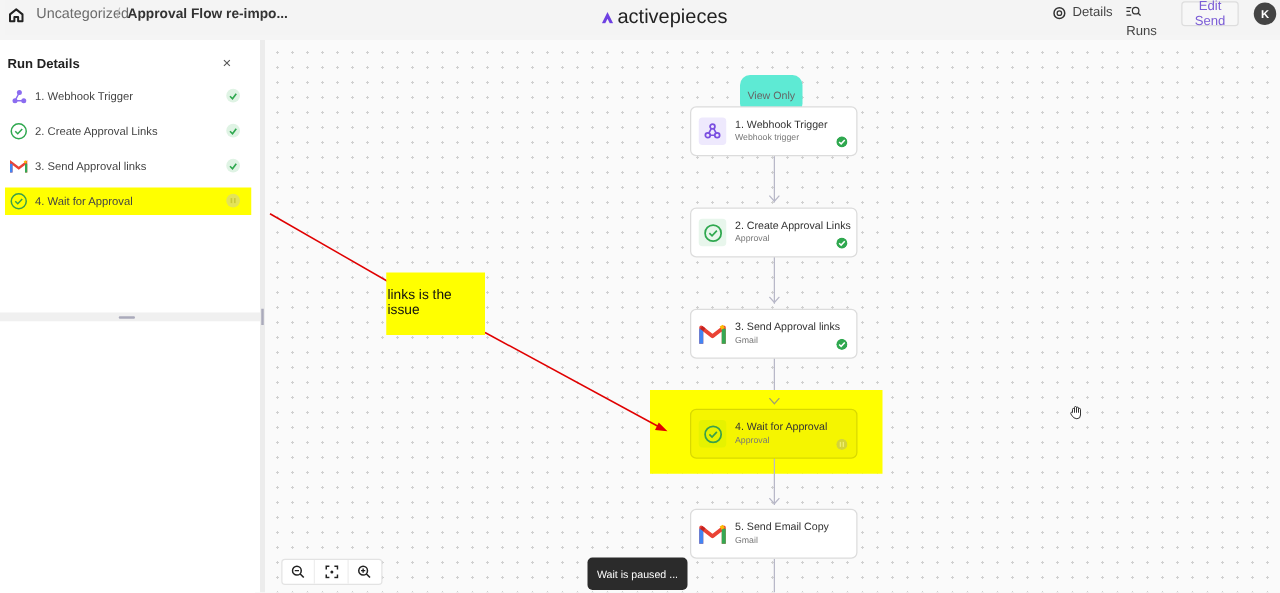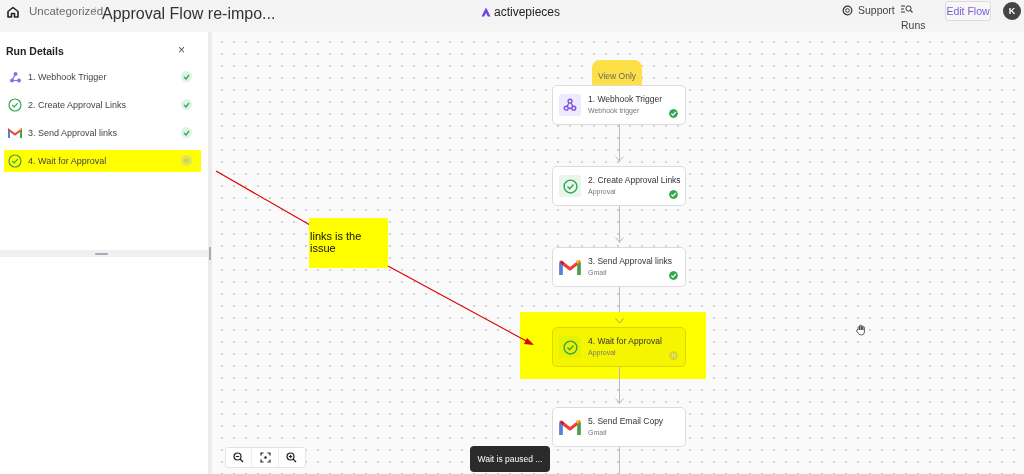--- a/index.html
+++ b/index.html
@@ -4,24 +4,24 @@
 <style>
   * { box-sizing: border-box; margin: 0; padding: 0; }
   html, body { width: 1024px; height: 474px; overflow: hidden; }
   body { font-family: "Liberation Sans", sans-serif; background: #f5f5f5; position: relative; color: #333; }
 
   
   .topbar { position: absolute; left: 4px; top: 0; width: 1024px; height: 28px; background: #f4f4f4; display: flex; align-items: center; }
   .home-icon { position: absolute; left: 2px; top: 5px; width: 14px; height: 14px; }
   .crumb-cat { position: absolute; left: 25px; top: 5px; font-size: 11.5px; color: #6b6b6b; }
   .crumb-sep { position: absolute; left: 89px; top: 5px; font-size: 11.5px; color: #bbb; }
-  .crumb-title { position: absolute; left: 98px; top: 5px; font-size: 16px; color: #333; font-weight: normal; }
+  .crumb-title { position: absolute; left: 98px; top: 5px; font-size: 11px; color: #333; font-weight: bold; }
   .brand { position: absolute; left: 477px; top: 5px; display: flex; align-items: center; gap: 3px; }
   .brand-logo { width: 10px; height: 10px; }
-  .brand-name { font-size: 12px; color: #222; }
+  .brand-name { font-size: 16px; color: #222; }
   .support { position: absolute; left: 838px; top: 4px; display: flex; align-items: center; gap: 5px; font-size: 10.5px; color: #444; }
   .runs { position: absolute; left: 897px; top: 4px; display: flex; gap: 5px; font-size: 10.5px; color: #444; flex-direction: column; }
   .edit-flow { position: absolute; left: 941px; top: 1px; width: 46px; height: 20px; border: 1px solid #ddd; border-radius: 3px; background: #f7f7f7; color: #7b5cd6; font-size: 10.5px; display: flex; align-items: center; justify-content: center; font-family: "Liberation Sans", sans-serif; }
   .avatar { position: absolute; left: 999px; top: 2px; width: 18px; height: 18px; border-radius: 50%; background: #444; color: #fff; font-size: 9px; font-weight: bold; display: flex; align-items: center; justify-content: center; }
 
   
   .panel { position: absolute; left: 0; top: 32px; width: 210px; height: 442px; background: #fff; }
   .panel-upper { position: absolute; left: 0; top: 0; width: 208px; height: 218px; background: #fff; }
   .panel-title { position: absolute; left: 6px; top: 13px; font-size: 10.5px; font-weight: bold; color: #222; }
   .panel-close { position: absolute; left: 178px; top: 11px; font-size: 12px; color: #555; }
@@ -33,21 +33,21 @@
   .status.paused { background: #e3e35a; display: flex; align-items: center; justify-content: center; }
   .step-row.active { background: #ffff00; height: 22px; }
   .divider-h { position: absolute; left: 0; top: 218px; width: 208px; height: 7px; background: #f0f0f0; }
   .divider-grip { position: absolute; left: 95px; top: 221px; width: 13px; height: 2px; background: #aab; border-radius: 1px; }
   .divider-v { position: absolute; left: 208px; top: 0; width: 4px; height: 442px; background: #ececec; }
   .divider-v-grip { position: absolute; left: 209px; top: 215px; width: 2px; height: 13px; background: #aab; }
 
   
   .canvas { position: absolute; left: 212px; top: 32px; width: 812px; height: 442px; background-color: #fafafa;
     background-image: radial-gradient(#d0d0d0 0.9px, transparent 1px); background-size: 12px 12px; background-position: 4px 4px; }
-  .view-only { position: absolute; left: 592px; top: 60px; width: 50px; height: 31px; border-radius: 8px; background: #fde047; color: #666; font-size: 8.5px; display: flex; align-items: center; justify-content: center; }
+  .view-only { position: absolute; left: 592px; top: 60px; width: 50px; height: 31px; border-radius: 8px; background: #5eead4; color: #666; font-size: 8.5px; display: flex; align-items: center; justify-content: center; }
   .node { position: absolute; left: 552px; width: 134px; height: 40px; background: #fff; border: 1px solid #dcdcdc; border-radius: 5px; }
   .node .n-ico { position: absolute; left: 6px; top: 8px; width: 22px; height: 22px; border-radius: 3px; display: flex; align-items: center; justify-content: center; }
   .node .n-title { position: absolute; left: 35px; top: 8px; font-size: 8.5px; color: #333; white-space: nowrap; }
   .node .n-sub { position: absolute; left: 35px; top: 21px; font-size: 7px; color: #777; }
   .node .n-status { position: absolute; right: 7px; top: 23px; width: 9px; height: 9px; border-radius: 50%; }
   .connector { position: absolute; left: 619px; width: 1px; background: #b8b8c8; }
   .arrowhead { position: absolute; left: 615px; width: 9px; height: 6px; }
 
   .highlight-block { position: absolute; left: 520px; top: 312px; width: 186px; height: 67px; background: #ffff00; }
   .node.hl { background: #f5f500; border-color: #d9d900; }
@@ -78,33 +78,33 @@
       <path d="M5 0.5 L9.5 9.5 L6.8 9.5 L5 6 L3.2 9.5 L0.5 9.5 Z" fill="#6e41e2"></path>
     </svg>
     <span class="brand-name">activepieces</span>
   </div>
 
   <div class="support">
     <svg width="11" height="11" viewBox="0 0 11 11">
       <circle cx="5.5" cy="5.5" r="4.3" fill="none" stroke="#333" stroke-width="1.2"></circle>
       <circle cx="5.5" cy="5.5" r="1.8" fill="none" stroke="#333" stroke-width="1"></circle>
     </svg>
-    <span>Support</span>
+    <span>Details</span>
   </div>
   <div class="runs">
     <svg width="12" height="10" viewBox="0 0 12 10">
       <line x1="0" y1="2" x2="4" y2="2" stroke="#333" stroke-width="1"></line>
       <line x1="0" y1="5" x2="3" y2="5" stroke="#333" stroke-width="1"></line>
       <line x1="0" y1="8" x2="4" y2="8" stroke="#333" stroke-width="1"></line>
       <circle cx="7.5" cy="4.5" r="2.6" fill="none" stroke="#333" stroke-width="1"></circle>
       <line x1="9.4" y1="6.4" x2="11.5" y2="8.5" stroke="#333" stroke-width="1.1"></line>
     </svg>
     <span>Runs</span>
   </div>
-  <button class="edit-flow">Edit Flow</button>
+  <button class="edit-flow">Edit Send</button>
   <div class="avatar">K</div>
 </div>
 
 <div class="panel">
   <div class="panel-upper">
     <span class="panel-title">Run Details</span>
     <span class="panel-close">×</span>
 
     <div class="step-row" style="top:34px">
       <span class="ico">

